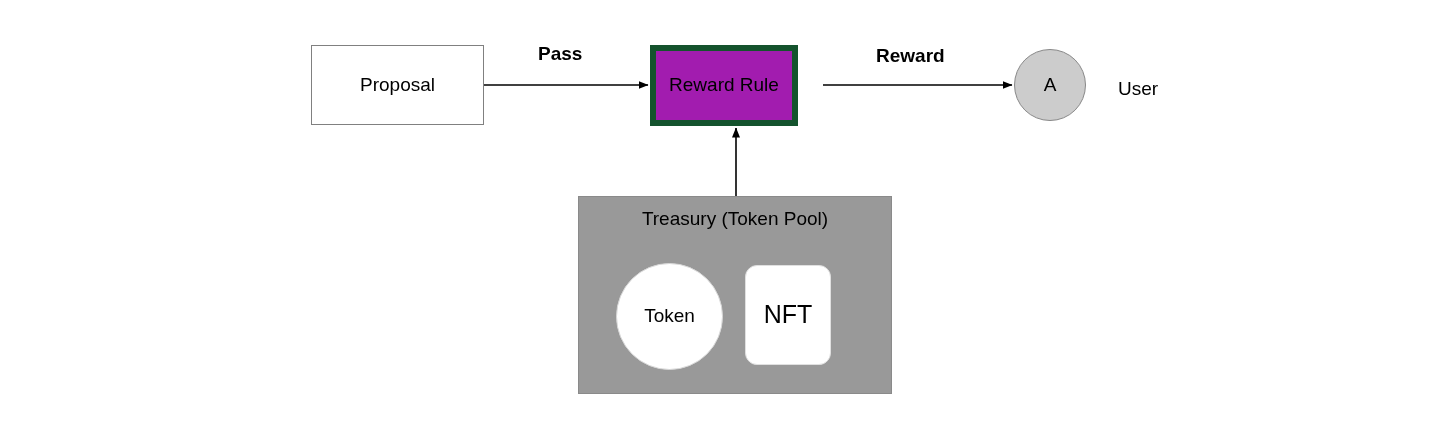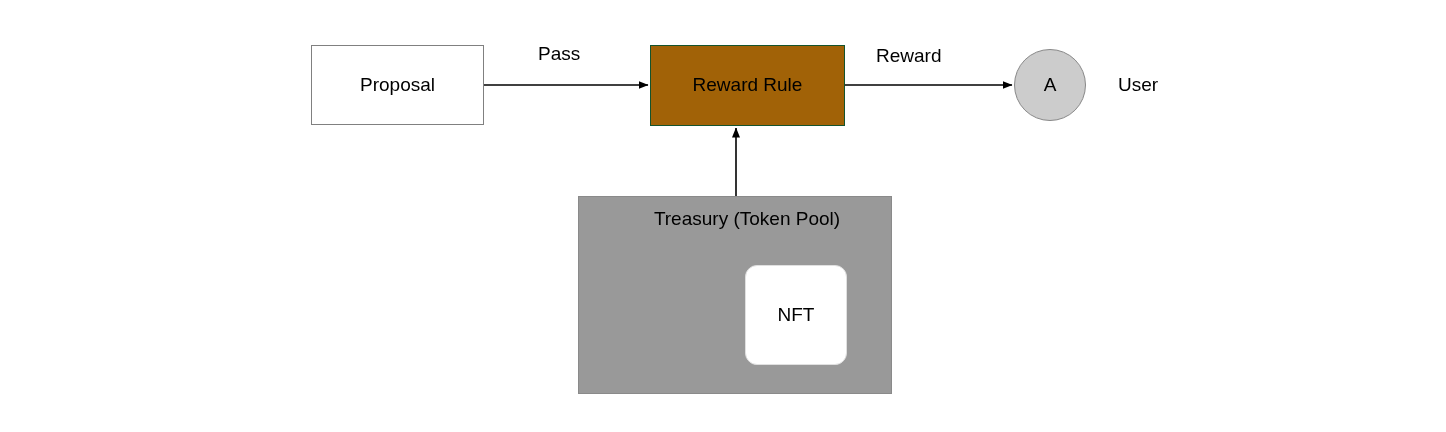--- a/index.html
+++ b/index.html
@@ -46,59 +46,60 @@
     width: 173px;
     height: 80px;
     background: #ffffff;
     border: 1px solid #808080;
     margin-left: 8px;
   }
 
   .node-reward-rule {
     left: 650px;
     top: 45px;
-    width: 195px;
+    width: 148px;
     height: 81px;
-    background: #a16207;
-    border: 1px solid #14532d;
+    background: #a21caf;
+    border: 6px solid #14532d;
   }
 
   .node-user-circle {
     left: 1014px;
     top: 49px;
     width: 72px;
     height: 72px;
     background: #cccccc;
     border: 1px solid #888888;
     border-radius: 50%;
     font-size: 19px;
   }
 
   .node-user-label {
     left: 1118px;
     top: 70px;
     width: 70px;
     height: 30px;
     justify-content: flex-start;
     font-size: 19px;
+    align-items: flex-end;
   }
 
   
   .node-treasury {
     left: 578px;
     top: 196px;
     width: 314px;
     height: 198px;
     background: #999999;
     border: 1px solid #8a8a8a;
     display: block;
   }
   .treasury-title {
     position: absolute;
-    left: 12px;
+    left: 0;
     top: 12px;
     width: 100%;
     text-align: center;
     font-size: 19px;
     color: #000000;
     white-space: nowrap;
   }
 
   .node-token {
     left: 616px;
@@ -107,35 +108,36 @@
     height: 107px;
     background: #ffffff;
     border: 1px solid #d8d8d8;
     border-radius: 50%;
     font-size: 19px;
   }
 
   .node-nft {
     left: 745px;
     top: 265px;
-    width: 102px;
+    width: 86px;
     height: 100px;
     background: #ffffff;
     border: 1px solid #e0e0e0;
     border-radius: 12px;
-    font-size: 19px;
+    font-size: 25px;
   }
 
   
   .edge-label {
     position: absolute;
     font-size: 19px;
     color: #000000;
     white-space: nowrap;
     background: transparent;
+    font-weight: bold;
   }
   .edge-label-pass  { left: 538px; top: 43px; }
   .edge-label-reward{ left: 876px; top: 45px; }
 </style>
 </head>
 <body>
 
 <div id="canvas">
 
   <svg id="edges" viewBox="0 0 1446 432" xmlns="http://www.w3.org/2000/svg">
@@ -165,20 +167,23 @@
   </div>
 
   <div class="node node-user-label">
     <span>User</span>
   </div>
 
   <div class="node node-treasury">
     <div class="treasury-title">Treasury (Token Pool)</div>
   </div>
 
+  <div class="node node-token">
+    <span>Token</span>
+  </div>
 
   <div class="node node-nft">
     <span>NFT</span>
   </div>
 
   <div class="edge-label edge-label-pass">Pass</div>
 
   <div class="edge-label edge-label-reward">Reward</div>
 
 </div>

